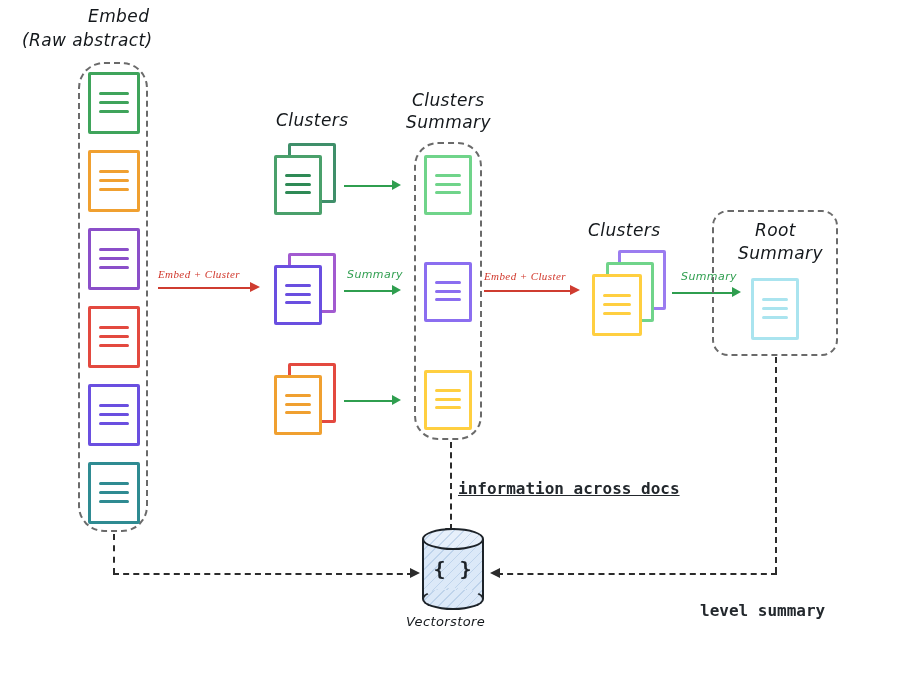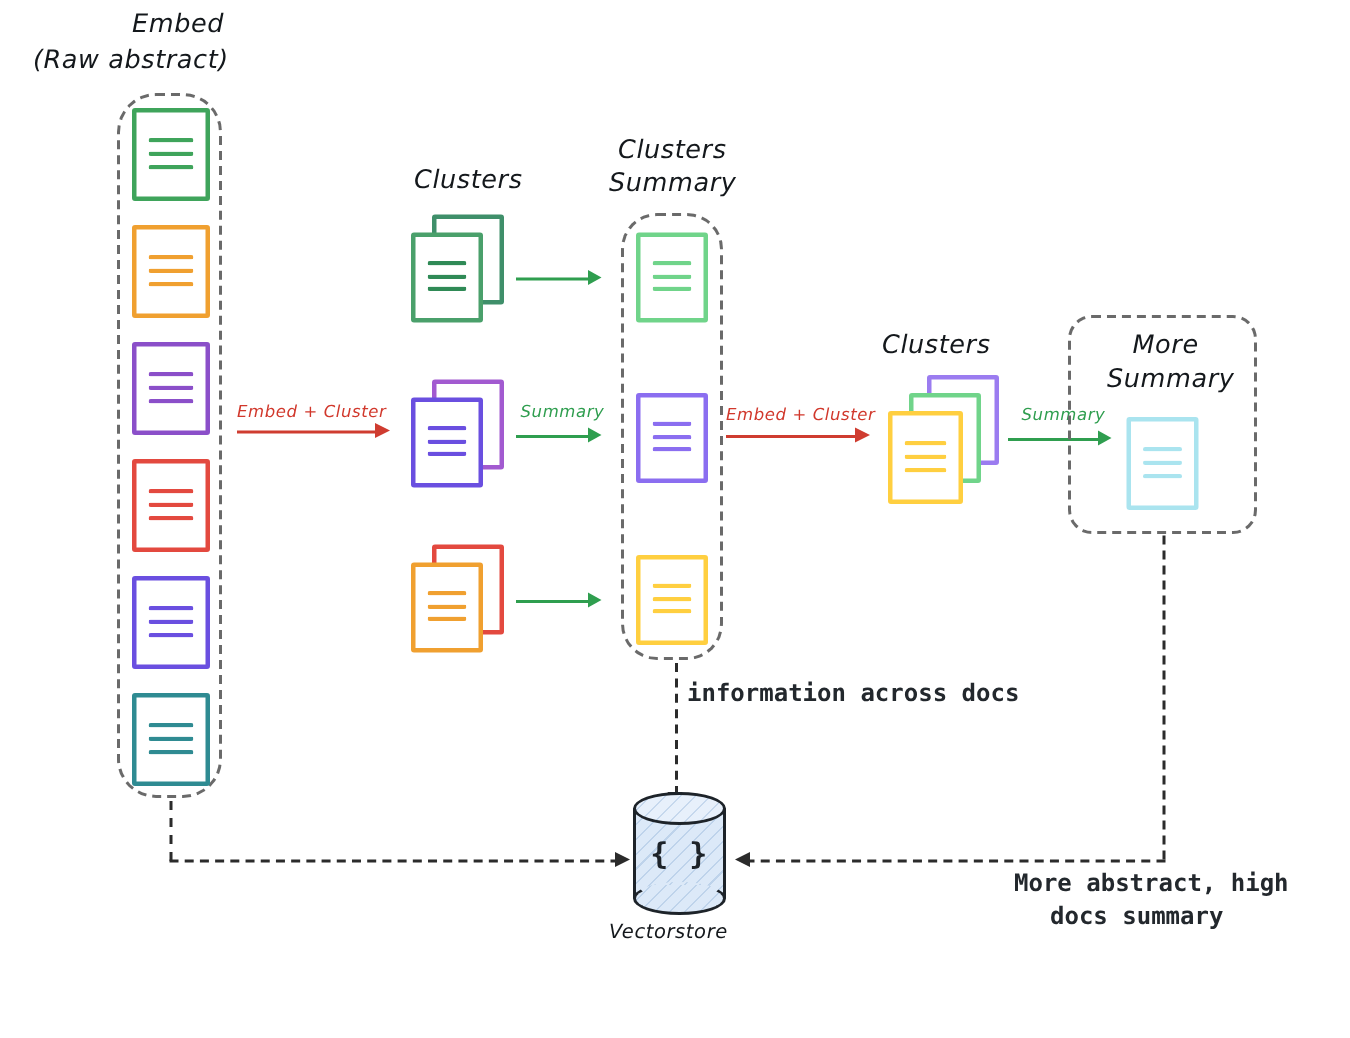--- a/index.html
+++ b/index.html
@@ -24,21 +24,21 @@
   .hand.t-title{font-size:17px;}
   .hand.t-sm{font-size:11px;font-style:italic;}
   .mono{
     font-family:"DejaVu Sans Mono", monospace;
     font-size:16px;
     color:#23282d;
     white-space:pre;
     line-height:1.35;
     font-weight:700;
   }
-  .lbl-red{color:#d1382c;}
+  .lbl-red{color:#d1382c;font-family:Liberation Serif, serif;}
   .lbl-green{color:#2f9e4f;}
 
   
   .doc{position:absolute;box-sizing:border-box;background:#fff;border-style:solid;border-radius:2px;}
   .doc i{position:absolute;display:block;height:0;border-top-style:solid;border-radius:2px;left:18%;}
   .doc i:nth-child(1){top:30%;width:64%;}
   .doc i:nth-child(2){top:46%;width:64%;}
   .doc i:nth-child(3){top:62%;width:64%;}
 
   
@@ -193,43 +193,42 @@
     <i style="border-top-width:3px;border-top-color:#ffcf40;"></i>
     <i style="border-top-width:3px;border-top-color:#ffcf40;"></i>
     <i style="border-top-width:3px;border-top-color:#ffcf40;"></i>
   </div>
 
   <div class="abs hand t-sm lbl-green" style="left:681px;top:270px;">Summary</div>
   <div class="ln h-line abs" style="left:672px;top:292px;width:62px;border-top-color:#2f9e4f;"></div>
   <div class="arrowhead ah-right abs" style="left:732px;top:287px;border-left:9px solid #2f9e4f;"></div>
 
   <div class="dashbox" style="left:712px;top:210px;width:126px;height:146px;border-radius:16px;"></div>
-  <div class="abs hand t-title" style="left:755px;top:220px;">More</div>
+  <div class="abs hand t-title" style="left:755px;top:220px;">Root</div>
   <div class="abs hand t-title" style="left:738px;top:243px;">Summary</div>
 
   <div class="doc" style="left:751px;top:278px;width:48px;height:62px;border-width:3px;border-color:#aae4ef;">
     <i style="border-top-width:3px;border-top-color:#aae4ef;"></i>
     <i style="border-top-width:3px;border-top-color:#aae4ef;"></i>
     <i style="border-top-width:3px;border-top-color:#aae4ef;"></i>
   </div>
 
   <div class="ln v-line abs" style="left:450px;top:442px;height:88px;border-left:2px dashed #2b2b2b;"></div>
   <div class="arrowhead ah-down abs" style="left:445px;top:528px;border-top:10px solid #2b2b2b;"></div>
 
-  <div class="abs mono" style="left:458px;top:451px;">information across docs</div>
+  <div class="abs mono" style="left:458px;top:478px;text-decoration:underline;">information across docs</div>
 
   <div class="ln v-line abs" style="left:113px;top:534px;height:40px;border-left:2px dashed #2b2b2b;"></div>
   <div class="ln h-line abs" style="left:113px;top:573px;width:300px;border-top:2px dashed #2b2b2b;"></div>
   <div class="arrowhead ah-right abs" style="left:410px;top:568px;border-left:10px solid #2b2b2b;"></div>
 
   <div class="ln v-line abs" style="left:775px;top:357px;height:216px;border-left:2px dashed #2b2b2b;"></div>
   <div class="ln h-line abs" style="left:497px;top:573px;width:280px;border-top:2px dashed #2b2b2b;"></div>
   <div class="arrowhead ah-left abs" style="left:490px;top:568px;border-right:10px solid #2b2b2b;"></div>
-  <div class="abs mono" style="left:676px;top:578px;">More abstract, high</div>
-  <div class="abs mono" style="left:700px;top:600px;">docs summary</div>
+  <div class="abs mono" style="left:700px;top:600px;">level summary</div>
 
   <div class="cyl" style="left:422px;top:528px;width:62px;height:82px;">
     <div class="body"></div>
     <div class="bot"></div>
     <div class="top"></div>
     <div class="braces">{ }</div>
   </div>
   <div class="abs hand" style="left:406px;top:614px;font-size:13px;">Vectorstore</div>
 
 </div>

